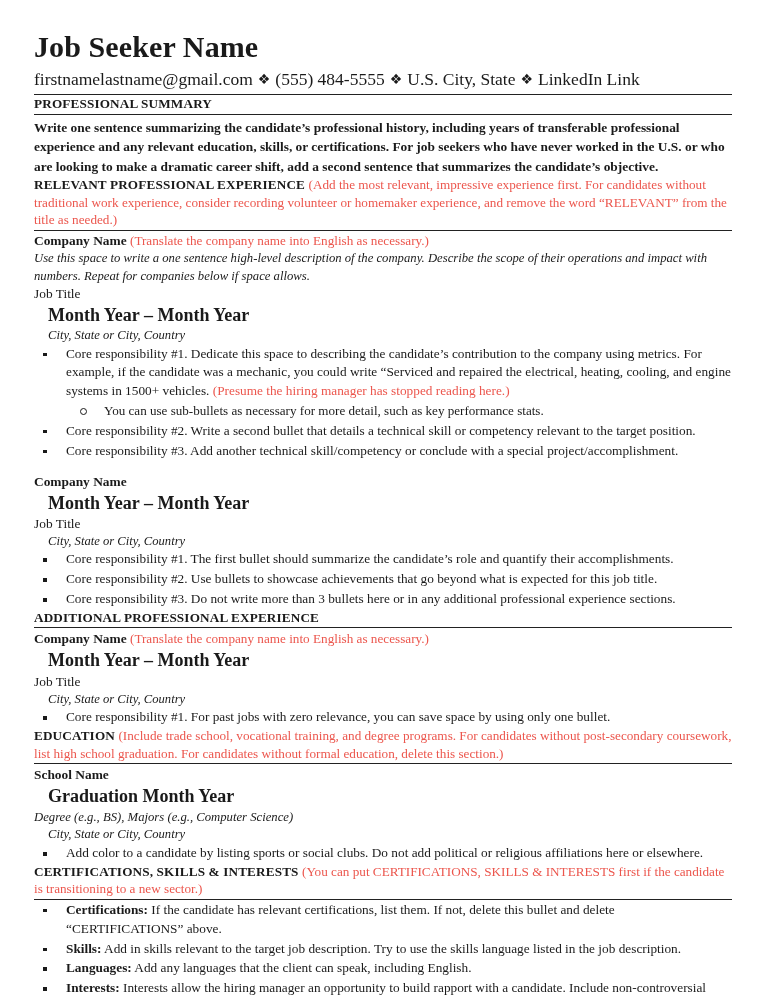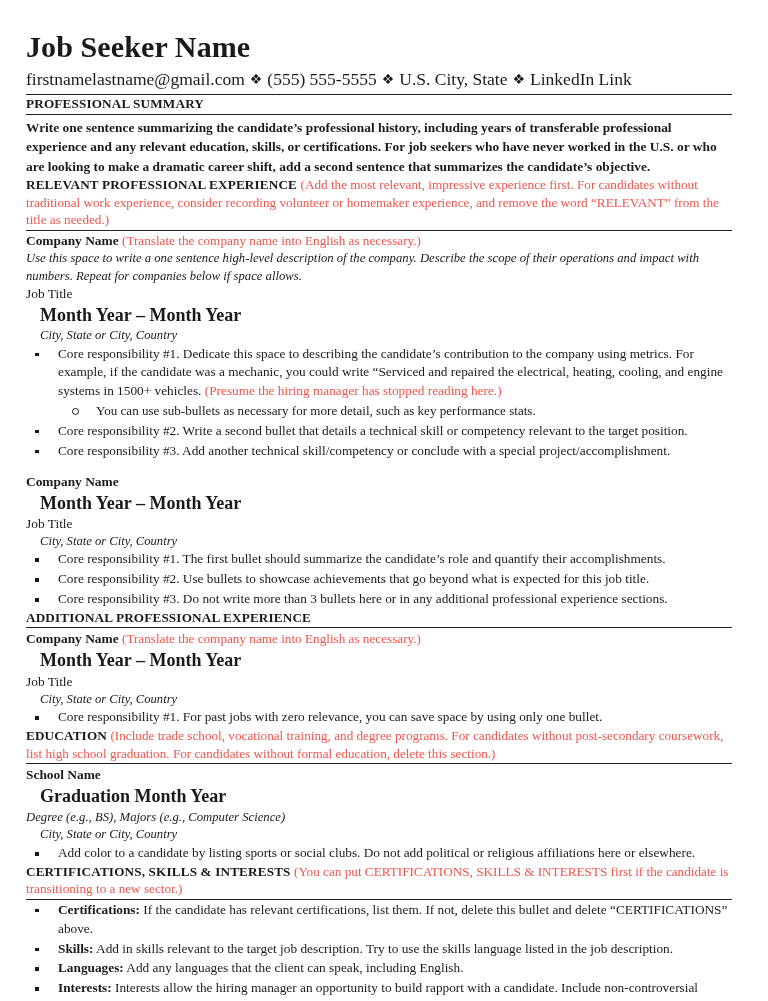--- a/index.html
+++ b/index.html
@@ -11,21 +11,21 @@
     width: 768px;
     height: 1001px;
     font-family: "Liberation Serif", "DejaVu Serif", serif;
     color: #1a1a1a;
     -webkit-font-smoothing: antialiased;
   }
   .page {
     box-sizing: border-box;
     width: 768px;
     height: 841px;
-    padding: 30px 36px 10px 26px;
+    padding: 30px 36px 10px 34px;
     position: relative;
   }
 
   
   .name {
     font-size: 30px;
     font-weight: bold;
     line-height: 1.12;
     letter-spacing: 0.1px;
     margin: 0 0 4px 0;
@@ -182,21 +182,21 @@
   .it { font-style: italic; }
 </style>
 </head>
 <body>
 
 <div class="page">
 
   <div class="name">Job Seeker Name</div>
 
   <div class="contact">
-    <span>firstnamelastname@gmail.com</span><span class="sep">❖</span><span>(555) 555-5555</span><span class="sep">❖</span><span>U.S. City, State</span><span class="sep">❖</span><span>LinkedIn Link</span>
+    <span>firstnamelastname@gmail.com</span><span class="sep">❖</span><span>(555) 484-5555</span><span class="sep">❖</span><span>U.S. City, State</span><span class="sep">❖</span><span>LinkedIn Link</span>
   </div>
 
   <div class="sec-head ruled">PROFESSIONAL SUMMARY</div>
   <div class="summary">Write one sentence summarizing the candidate’s professional history, including years of transferable professional experience and any relevant education, skills, or certifications. For job seekers who have never worked in the U.S. or who are looking to make a dramatic career shift, add a second sentence that summarizes the candidate’s objective.</div>
 
   <div class="sec-head">
     <span>RELEVANT PROFESSIONAL EXPERIENCE</span>
     <span class="note">(Add the most relevant, impressive experience first. For candidates without traditional work experience, consider recording volunteer or homemaker experience, and remove the word “RELEVANT” from the title as needed.)</span>
   </div>
   <div class="rule"></div>

